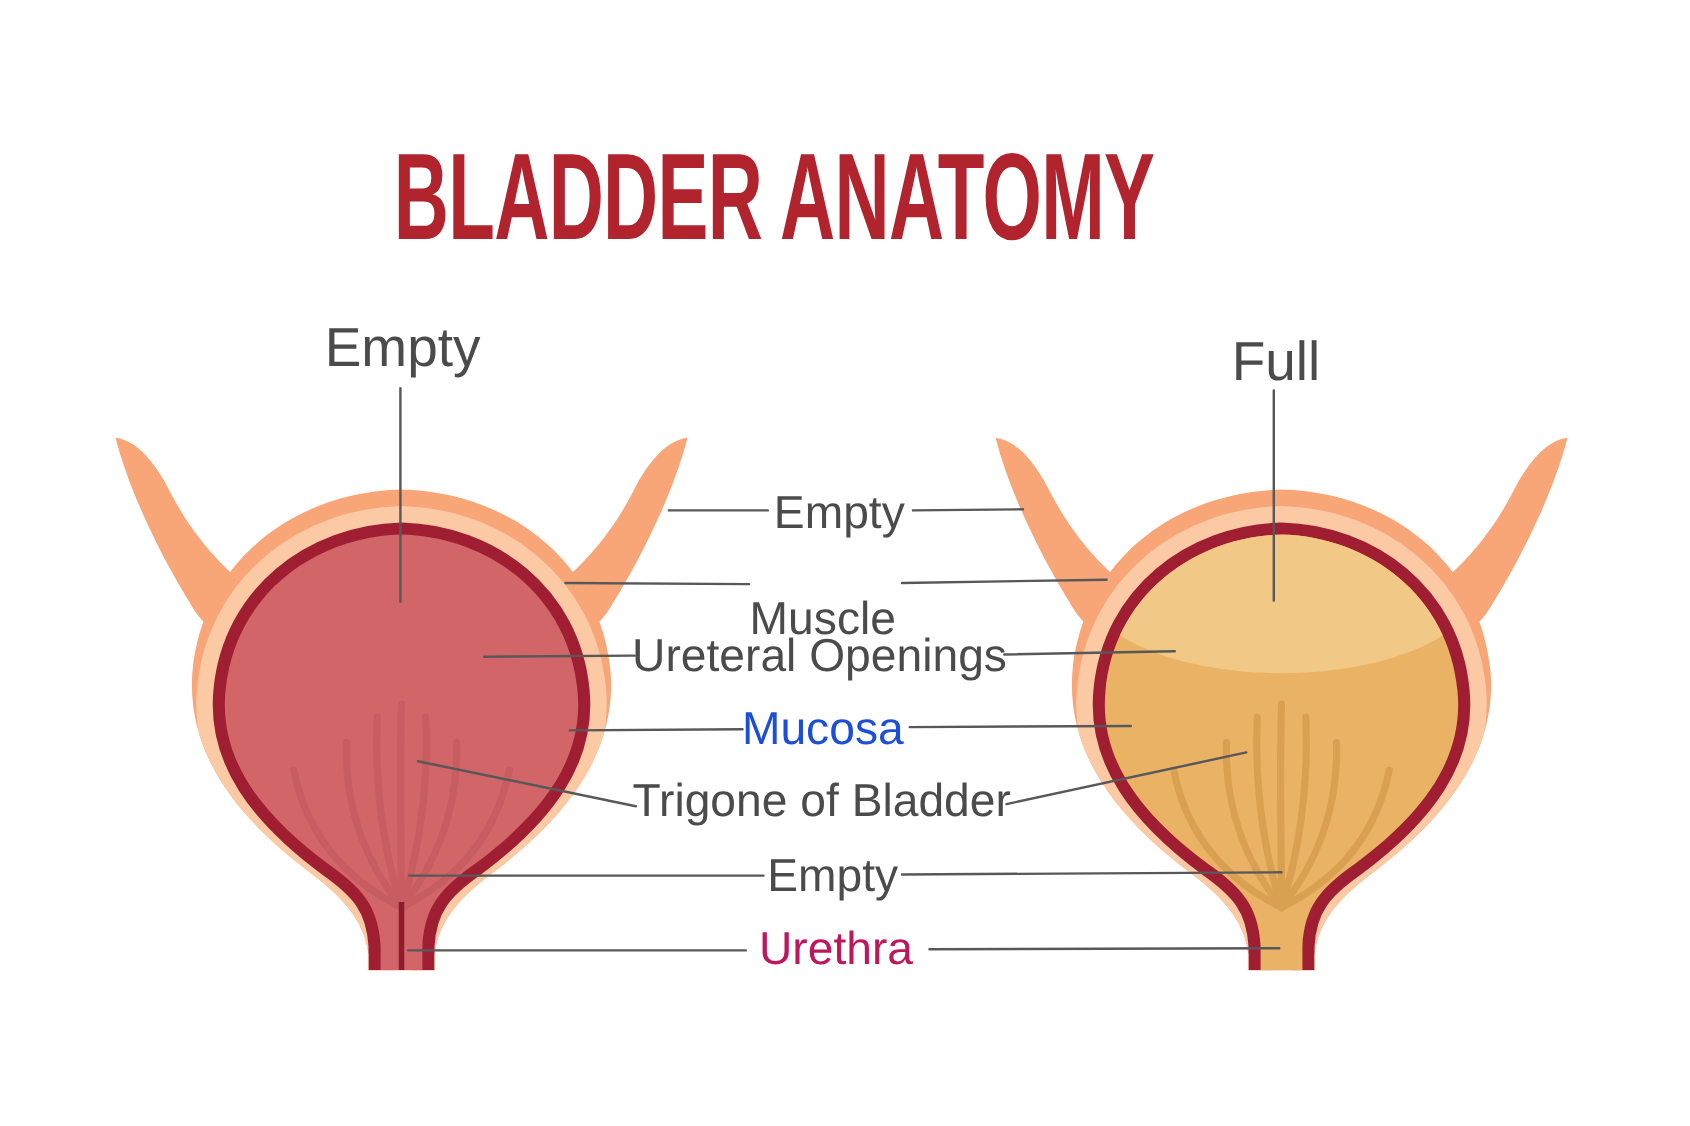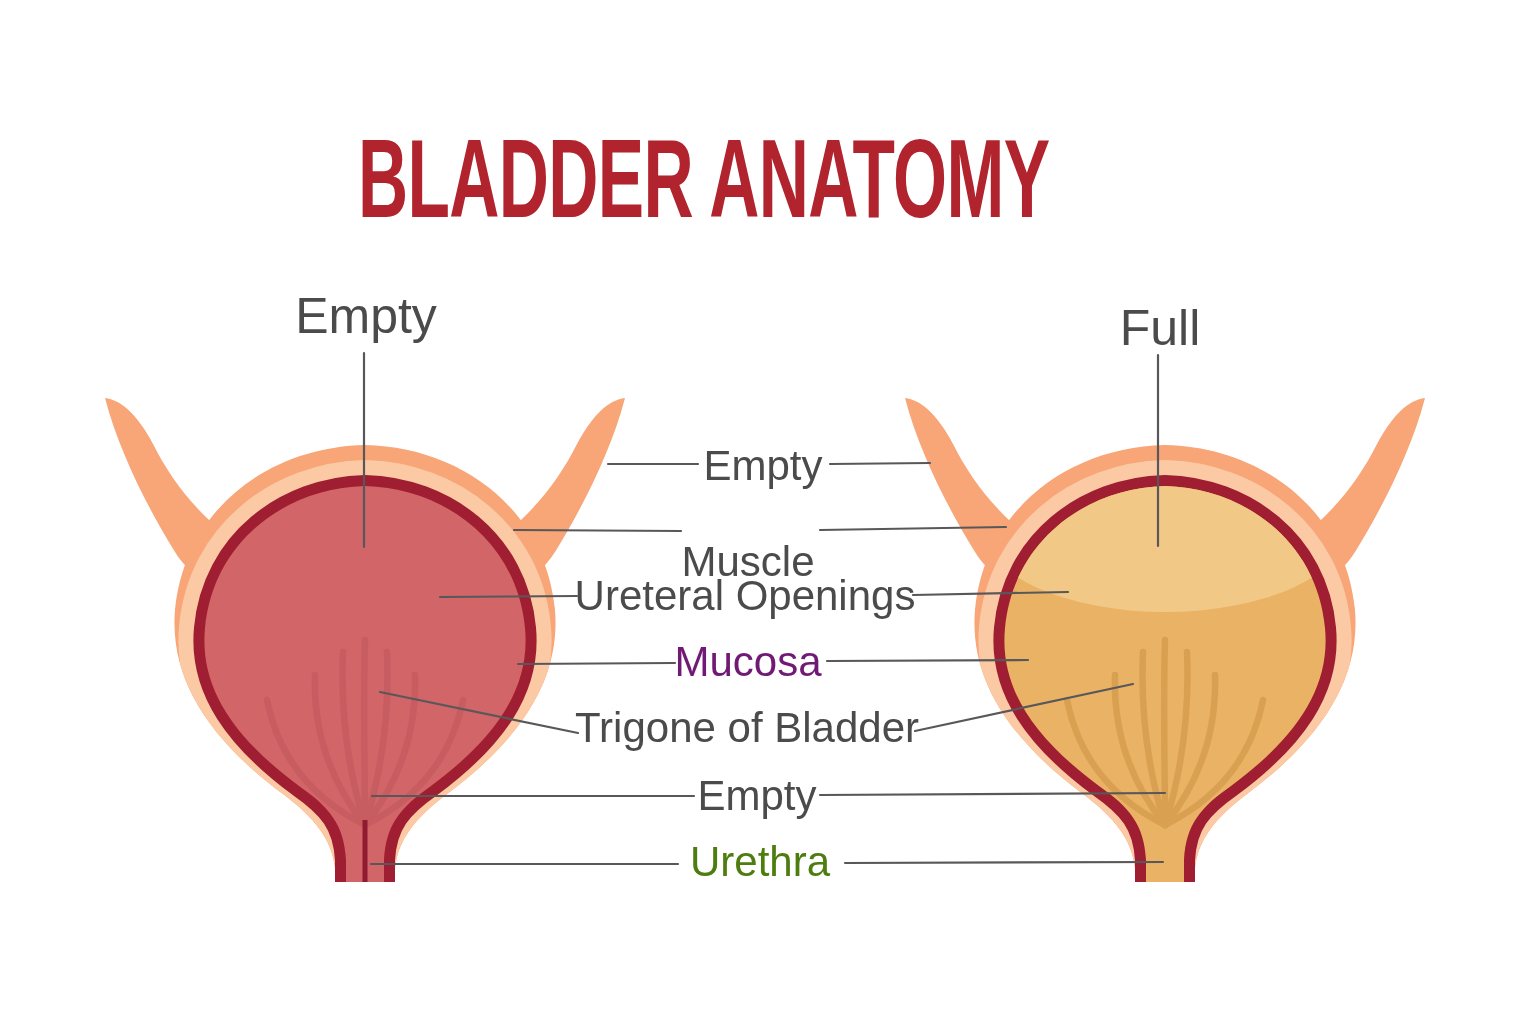--- a/index.html
+++ b/index.html
@@ -95,18 +95,18 @@
       <line x1="372" y1="796" x2="694" y2="796"></line>
       <line x1="820" y1="795" x2="1165" y2="793"></line>
       <line x1="371" y1="864" x2="678" y2="864"></line>
       <line x1="845" y1="863" x2="1163" y2="862"></line>
     </g>
   </svg>
 
   <div class="annotation" style="left: 763px; top: 466px; color: rgb(75, 75, 75);">Empty</div>
   <div class="annotation" style="left: 748px; top: 531px; color: rgb(75, 75, 75); margin-top: 31px;">Muscle</div>
   <div class="annotation" style="left: 745px; top: 596px; color: rgb(75, 75, 75);">Ureteral Openings</div>
-  <div class="annotation" style="left: 748px; top: 662px; color: #701a75;">Mucosa</div>
+  <div class="annotation" style="left: 748px; top: 662px; color: #1d4ed8;">Mucosa</div>
   <div class="annotation" style="left: 747px; top: 728px; color: rgb(75, 75, 75);">Trigone of Bladder</div>
   <div class="annotation" style="left: 757px; top: 796px; color: rgb(75, 75, 75);">Empty</div>
-  <div class="annotation" style="left: 760px; top: 862px; color: #4d7c0f;">Urethra</div>
+  <div class="annotation" style="left: 760px; top: 862px; color: #be185d;">Urethra</div>
 
 </div>
 
 </body></html>

